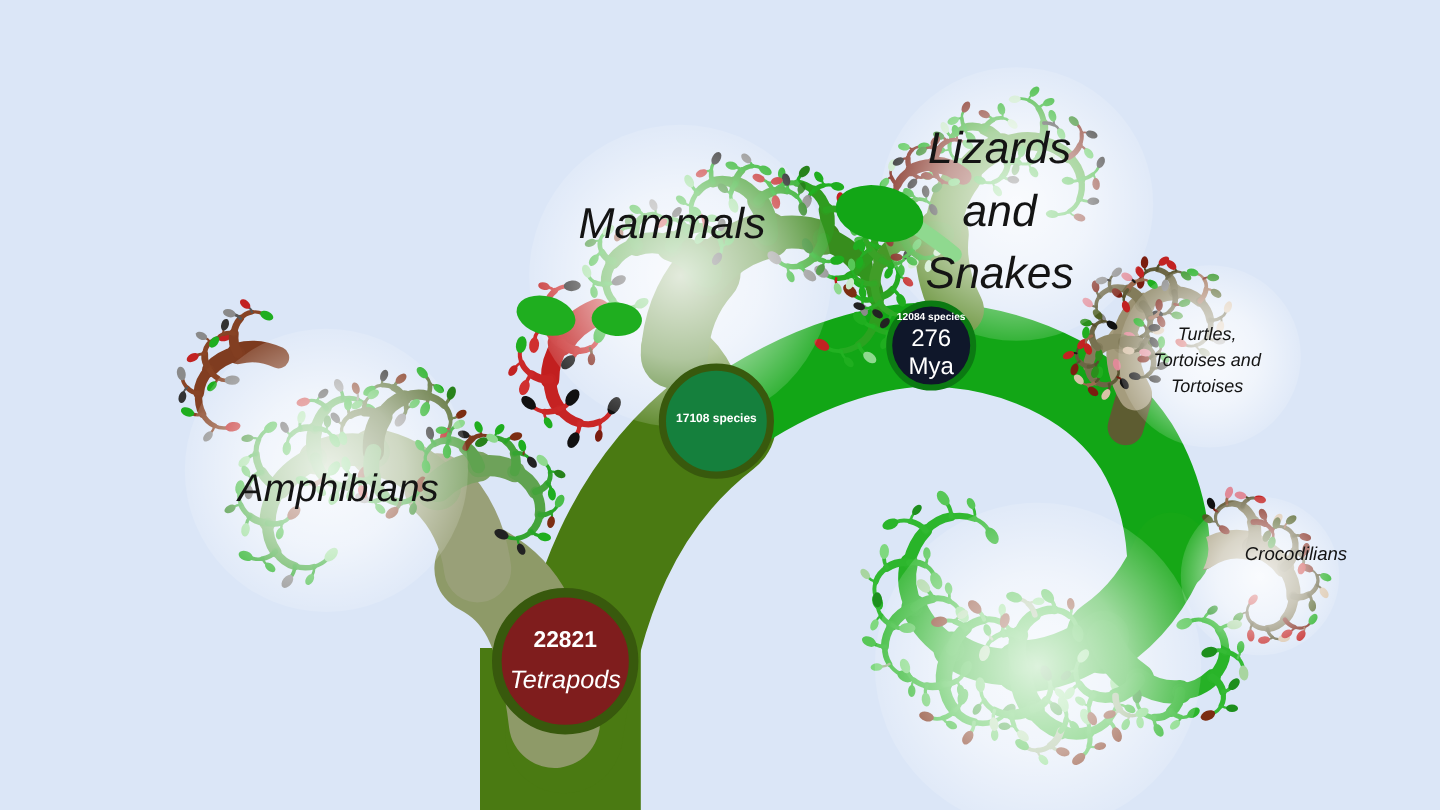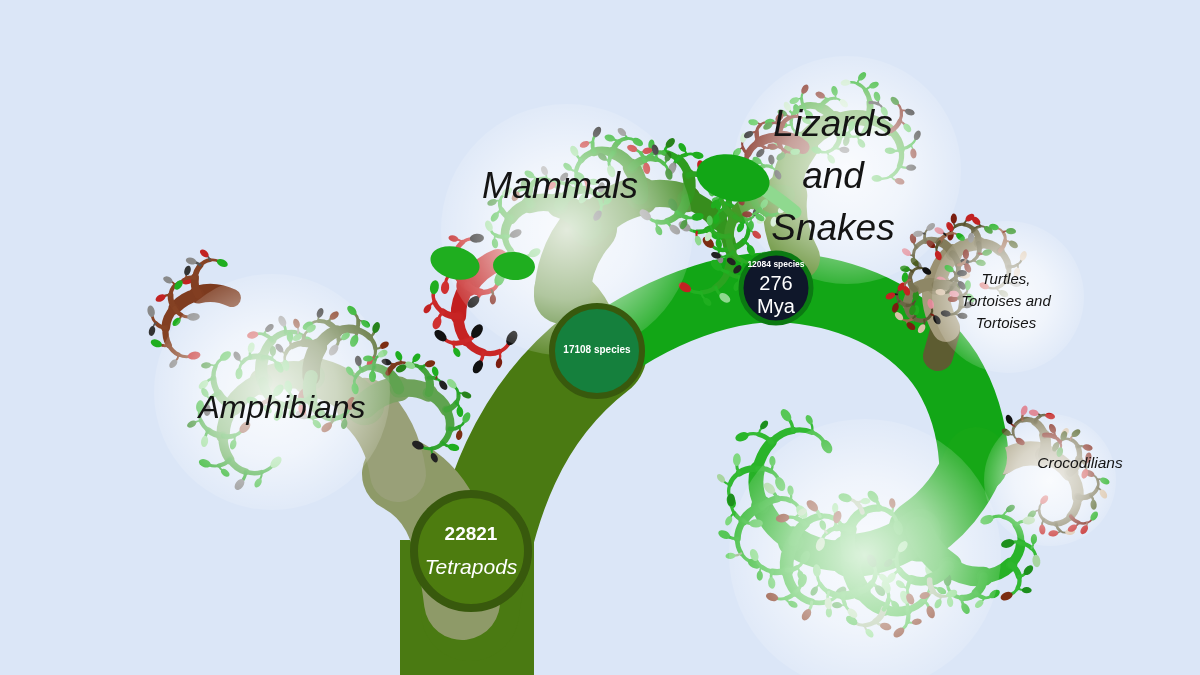--- a/index.html
+++ b/index.html
@@ -1302,21 +1302,21 @@
     </g>
 
     <g id="accents">
       <path d="M 762 188 Q 778 198 795 212" fill="none" stroke="#8fd98f" stroke-width="13" stroke-linecap="round"></path>
       <ellipse id="tuatara-leaf" cx="733" cy="178" rx="37" ry="23" transform="rotate(12 733 178)" fill="#12a616"></ellipse>
       <ellipse cx="455" cy="263" rx="25" ry="16" transform="rotate(15 455 263)" fill="#1fae1f"></ellipse>
       <ellipse cx="514" cy="266" rx="21" ry="14" transform="rotate(4 514 266)" fill="#1fae1f"></ellipse>
     </g>
   </svg>
 
-  <div class="node-badge node-0" id="node-tetrapods" style="left: 471px; top: 551px; width: 122px; height: 122px; border-width: 8px; background: #4d7c0f; border-color: rgb(56, 89, 13);">
+  <div class="node-badge node-0" id="node-tetrapods" style="left: 471px; top: 551px; width: 122px; height: 122px; border-width: 8px; background: #7f1d1d; border-color: rgb(56, 89, 13);">
     <div class="node-top">22821</div>
     <div class="node-main">Tetrapods</div>
   </div>
   <div class="node-badge node-1" id="node-amniote" style="left: 597px; top: 351px; width: 96px; height: 96px; border-width: 6px; background: #15803d; border-color: rgb(56, 89, 13);">
     <div class="node-top">17108 species</div>
   </div>
   <div class="node-badge node-2" id="node-reptile" style="left: 776px; top: 288px; width: 75px; height: 75px; border-width: 5px; background: #0f172a; border-color: rgb(11, 122, 18);">
     <div class="node-top">12084 species</div>
     <div class="node-main">276 Mya</div>
   </div>

